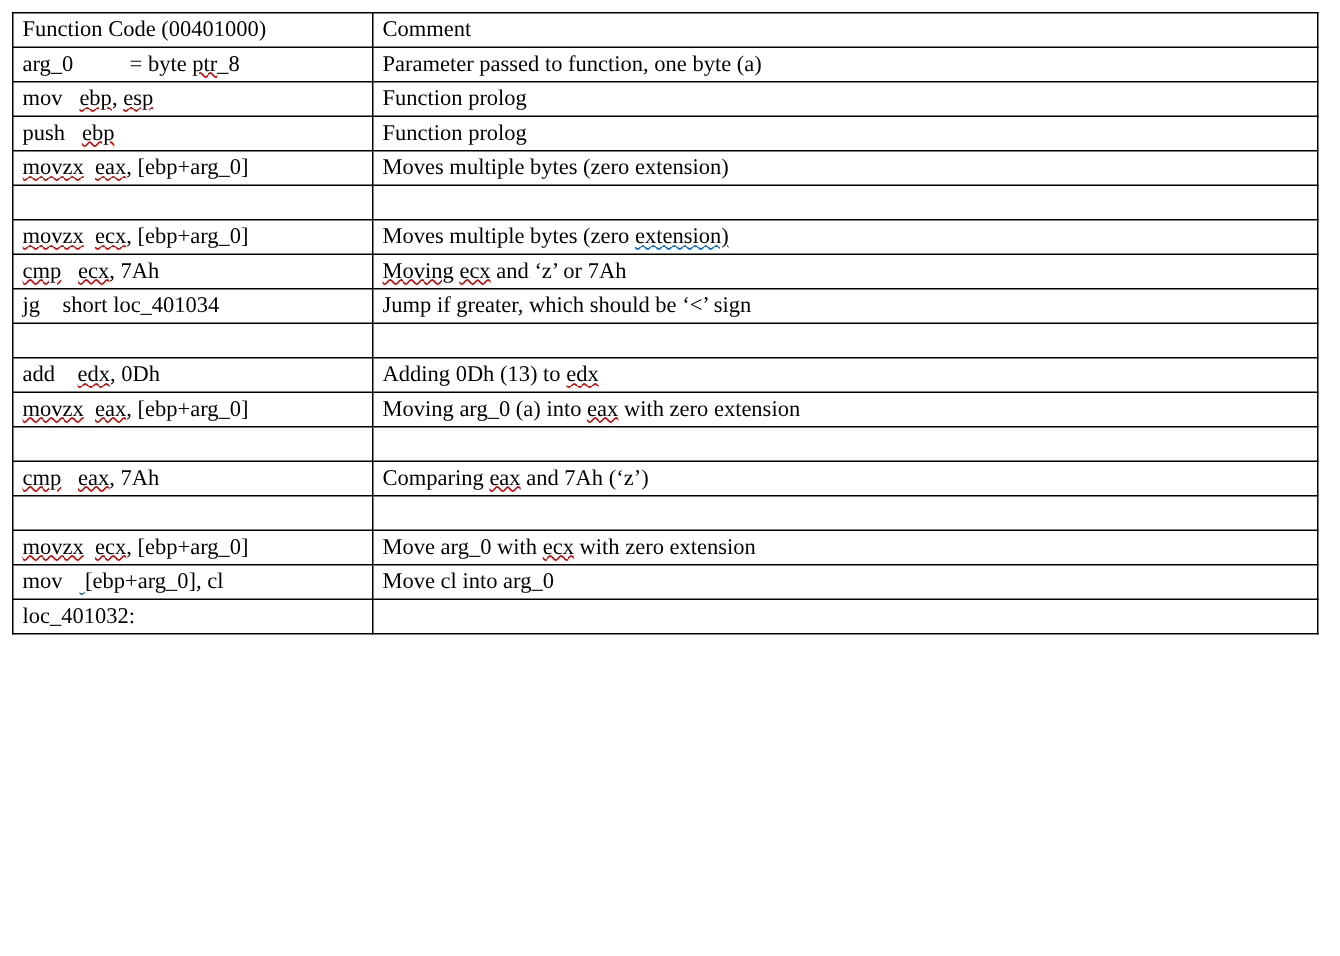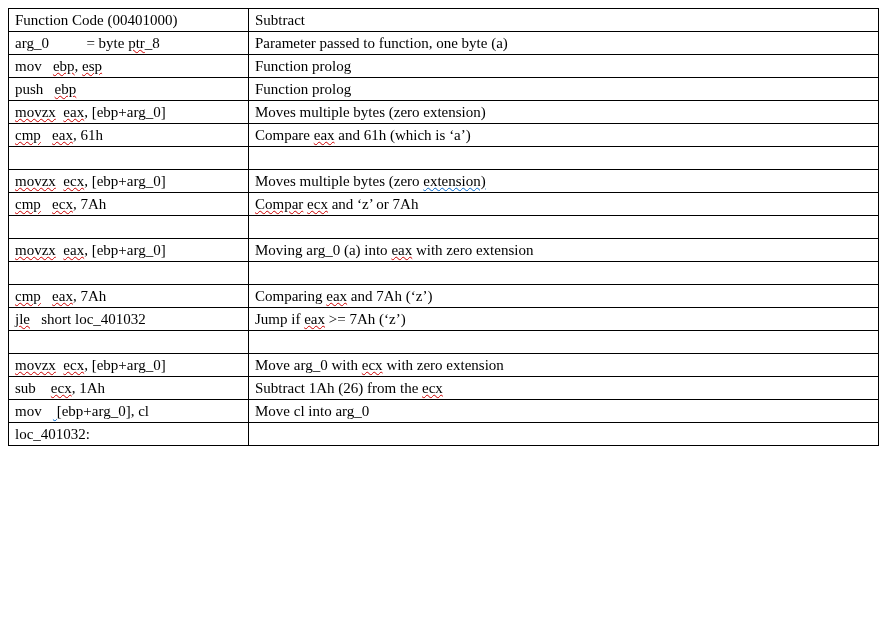--- a/index.html
+++ b/index.html
@@ -46,85 +46,81 @@
 <body>
 
 <table>
   <colgroup>
     <col class="c1">
     <col class="c2">
   </colgroup>
   <tbody id="tbody">
       <tr>
         <td>Function Code (00401000)</td>
-        <td>Subtract</td>
+        <td>Comment</td>
       </tr>
       <tr>
         <td><span>arg_0&nbsp;&nbsp;&nbsp;&nbsp;&nbsp;&nbsp;&nbsp;&nbsp;&nbsp;&nbsp;= byte </span><span class="sq">ptr</span><span>_8</span></td>
         <td><span>Parameter passed to function, one byte (a)</span></td>
       </tr>
       <tr>
         <td><span>mov&nbsp;&nbsp;&nbsp;</span><span class="sq">ebp</span><span>, </span><span class="sq">esp</span></td>
         <td><span>Function prolog</span></td>
       </tr>
       <tr>
         <td><span>push&nbsp;&nbsp;&nbsp;</span><span class="sq">ebp</span></td>
         <td><span>Function prolog</span></td>
       </tr>
       <tr>
         <td><span class="sq">movzx</span><span>&nbsp;&nbsp;</span><span class="sq">eax</span><span>, [ebp+arg_0]</span></td>
         <td><span>Moves multiple bytes (zero extension)</span></td>
       </tr>
       <tr>
-        <td><span class="sq">cmp</span><span>&nbsp;&nbsp;&nbsp;</span><span class="sq">eax</span><span>, 61h</span></td>
-        <td><span>Compare </span><span class="sq">eax</span><span> and 61h (which is ‘a’)</span></td>
-      </tr>
-      <tr>
         <td></td>
         <td></td>
       </tr>
       <tr>
         <td><span class="sq">movzx</span><span>&nbsp;&nbsp;</span><span class="sq">ecx</span><span>, [ebp+arg_0]</span></td>
         <td><span>Moves multiple bytes (zero </span><span class="sqb">extension)</span><span>&nbsp;&nbsp;&nbsp;</span></td>
       </tr>
       <tr>
         <td><span class="sq">cmp</span><span>&nbsp;&nbsp;&nbsp;</span><span class="sq">ecx</span><span>, 7Ah</span></td>
-        <td><span class="sq">Compar</span><span> </span><span class="sq">ecx</span><span> and ‘z’ or 7Ah</span></td>
+        <td><span class="sq">Moving</span><span> </span><span class="sq">ecx</span><span> and ‘z’ or 7Ah</span></td>
+      </tr>
+      <tr>
+        <td><span class="sq">jg</span><span>&nbsp;&nbsp;&nbsp;&nbsp;short loc_401034</span></td>
+        <td><span>Jump if greater, which should be ‘&lt;’ sign</span></td>
       </tr>
       <tr>
         <td></td>
         <td></td>
+      </tr>
+      <tr>
+        <td><span>add&nbsp;&nbsp;&nbsp;&nbsp;</span><span class="sq">edx</span><span>, 0Dh</span></td>
+        <td><span>Adding 0Dh (13) to </span><span class="sq">edx</span></td>
       </tr>
       <tr>
         <td><span class="sq">movzx</span><span>&nbsp;&nbsp;</span><span class="sq">eax</span><span>, [ebp+arg_0]</span></td>
         <td><span>Moving arg_0 (a) into </span><span class="sq">eax</span><span> with zero extension</span></td>
       </tr>
       <tr>
         <td></td>
         <td></td>
       </tr>
       <tr>
         <td><span class="sq">cmp</span><span>&nbsp;&nbsp;&nbsp;</span><span class="sq">eax</span><span>, 7Ah</span></td>
         <td><span>Comparing </span><span class="sq">eax</span><span> and 7Ah (‘z’)</span></td>
       </tr>
       <tr>
-        <td><span class="sq">jle</span><span>&nbsp;&nbsp;&nbsp;short loc_401032</span></td>
-        <td><span>Jump if </span><span class="sq">eax</span><span> &gt;= 7Ah (‘z’)</span></td>
-      </tr>
-      <tr>
         <td></td>
         <td></td>
       </tr>
       <tr>
         <td><span class="sq">movzx</span><span>&nbsp;&nbsp;</span><span class="sq">ecx</span><span>, [ebp+arg_0]</span></td>
         <td><span>Move arg_0 with </span><span class="sq">ecx</span><span> with zero extension</span></td>
-      </tr>
-      <tr>
-        <td><span>sub&nbsp;&nbsp;&nbsp;&nbsp;</span><span class="sq">ecx</span><span>, 1Ah</span></td>
-        <td><span>Subtract 1Ah (26) from the </span><span class="sq">ecx</span></td>
       </tr>
       <tr>
         <td><span>mov&nbsp;&nbsp;&nbsp;</span><span class="sqb">&nbsp;[</span><span>ebp+arg_0], cl</span></td>
         <td><span>Move cl into arg_0</span></td>
       </tr>
       <tr>
         <td><span>loc_401032:</span></td>
         <td></td>
       </tr>
     </tbody>

